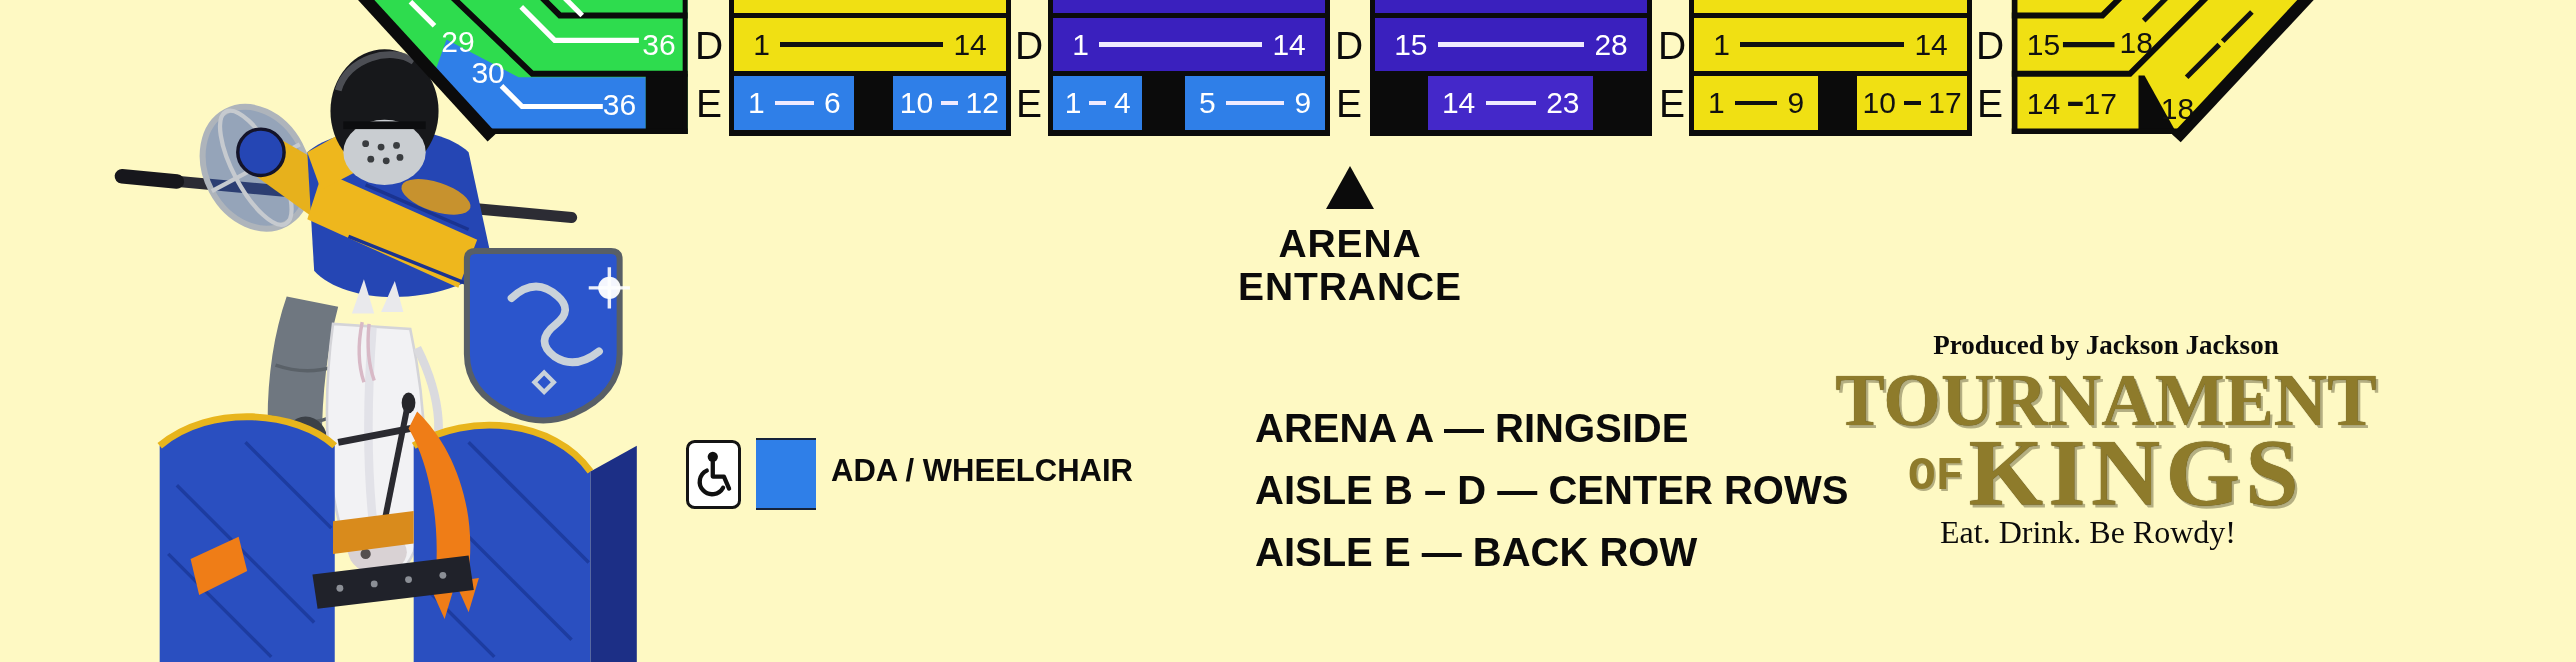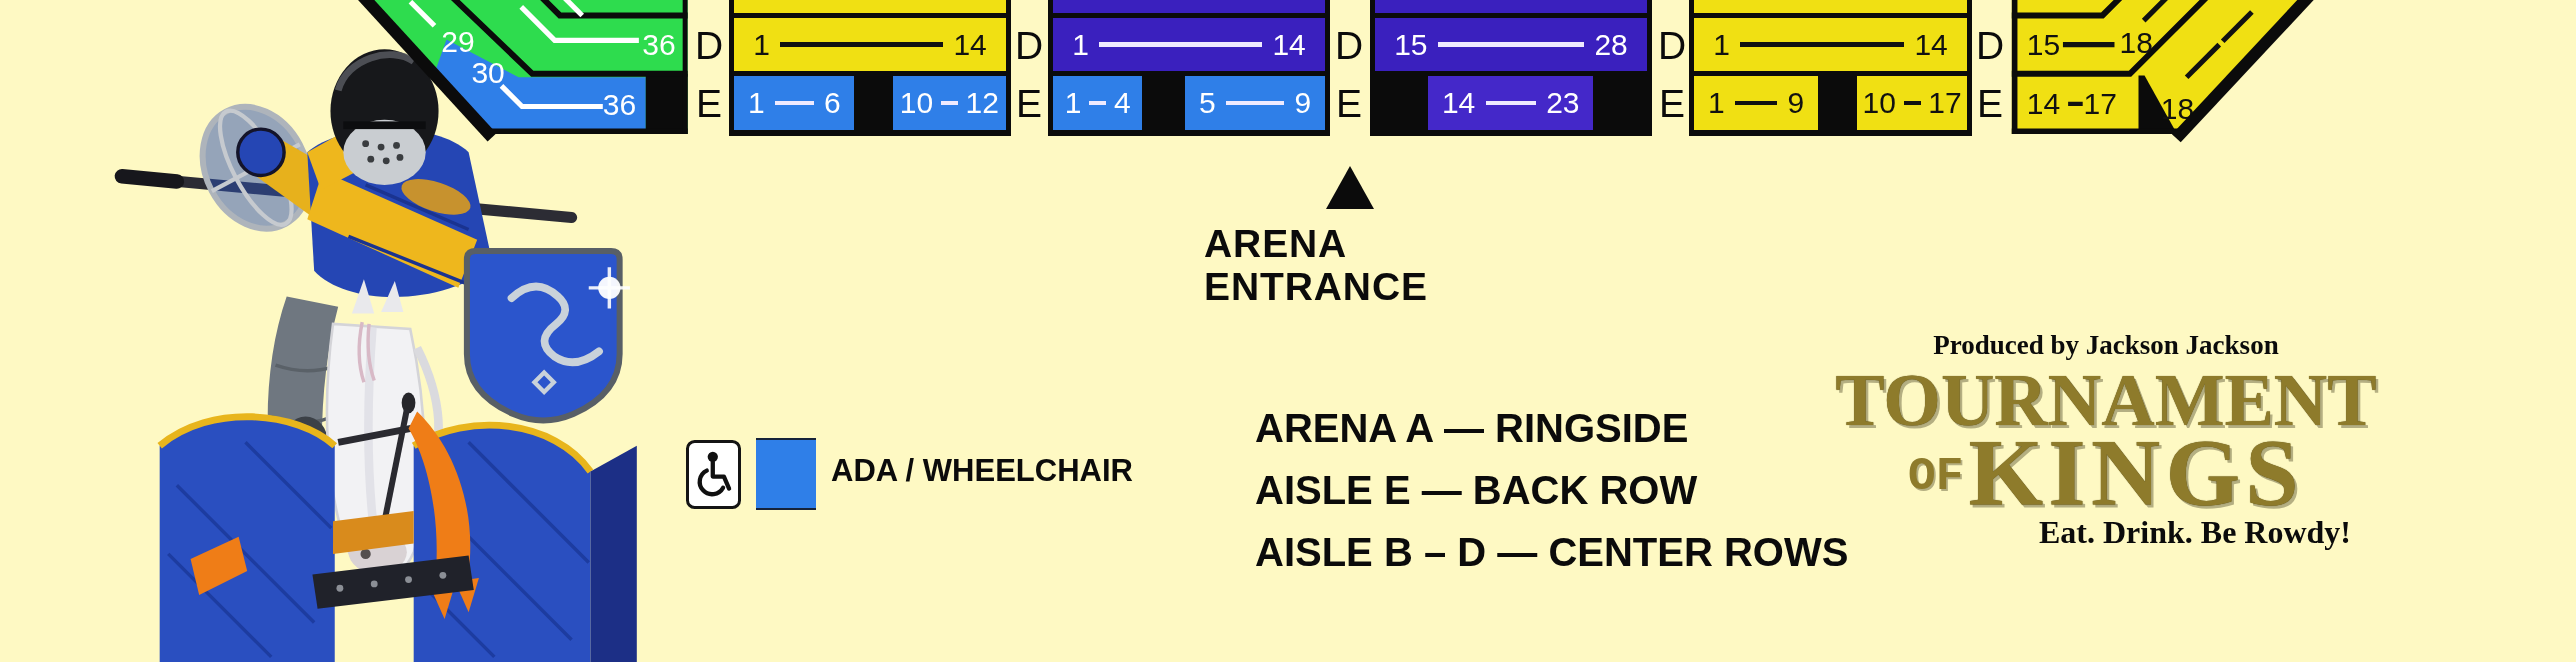--- a/index.html
+++ b/index.html
@@ -25,21 +25,21 @@
   .lnk{background:#111;} .lnw{background:#efeaff;}
 
   
   .lblcol{position:absolute;top:0;width:38px;text-align:center;color:#0b0b0b;}
   .lblD{position:absolute;top:20.6px;height:50px;line-height:50px;width:100%;font-size:39px;}
   .lblE{position:absolute;top:76px;height:55px;line-height:55px;width:100%;font-size:39px;}
 
   
   .tri{position:absolute;left:1326px;top:166px;width:0;height:0;
        border-left:24px solid transparent;border-right:24px solid transparent;border-bottom:43px solid #0b0b0b;}
-  .entrance{position:absolute;left:1204px;top:222px;width:292px;text-align:left;
+  .entrance{position:absolute;left:1204px;top:222px;width:292px;text-align:center;
             font-size:39px;font-weight:800;letter-spacing:0.9px;line-height:43px;color:#0b0b0b;}
 
   
   .wcbox{position:absolute;left:686px;top:440px;width:55px;height:69px;background:#fff;
          border:3.4px solid #141414;border-radius:8.6px;box-sizing:border-box;}
   .adakey{position:absolute;left:756px;top:438px;width:60px;height:72px;background:#2f7fe8;
           border-top:2.6px solid #16233a;border-bottom:2.6px solid #16233a;box-sizing:border-box;}
   .adalabel{position:absolute;left:831px;top:453px;font-size:31px;font-weight:800;color:#0b0b0b;}
 
   
@@ -48,21 +48,21 @@
   
   .logo{position:absolute;left:1825px;top:330px;width:562px;text-align:center;color:#0b0b0b;}
   .producedby{font-family:"Liberation Serif",serif;font-weight:700;font-size:27px;}
   .ttop{font-family:"Liberation Serif",serif;font-weight:700;font-size:74px;line-height:79px;
         color:#8e7b2b;text-shadow:2.6px 2.6px 0 rgba(44,37,9,0.35),0 0 0.9px #564a12;letter-spacing:0;}
   .tline2{display:flex;justify-content:center;align-items:flex-end;margin-top:-12px;}
   .tof{font-family:Liberation Mono, monospace;font-weight:700;font-size:46px;color:#8e7b2b;
        text-shadow:1.7px 1.7px 0 rgba(44,37,9,0.35);margin:0 5.2px 13.7px 0;}
   .tkings{font-family:"Liberation Serif",serif;font-weight:700;font-size:96px;line-height:89px;color:#8e7b2b;
           letter-spacing:5.2px;text-shadow:2.6px 2.6px 0 rgba(44,37,9,0.35),0 0 0.9px #564a12;}
-  .tagline{font-family:"Liberation Serif",serif;font-weight:700;font-size:32px;text-align:right;
+  .tagline{font-family:"Liberation Serif",serif;font-weight:400;font-size:32px;text-align:center;
            padding-right:36px;margin-top:-3.4px;}
 </style>
 </head>
 <body>
 
 <div class="stage">
 
   <svg style="left:108px;top:39px;" width="529" height="623" viewBox="0 0 616 726">
 
     <g>
@@ -325,22 +325,22 @@
       <circle cx="17" cy="8" r="6" fill="#101010"></circle>
       <path d="M17,14 L17,31 L30,31 L36,45" fill="none" stroke="#101010" stroke-width="5" stroke-linecap="round" stroke-linejoin="round"></path>
       <path d="M10,24 A 14.5,14.5 0 1 0 29,44" fill="none" stroke="#101010" stroke-width="5" stroke-linecap="round"></path>
     </svg>
   </div>
   <div class="adakey"></div>
   <div class="adalabel">ADA / WHEELCHAIR</div>
 
   <div class="aisles">
     <div>ARENA A — RINGSIDE</div>
+    <div>AISLE B – D — CENTER ROWS</div>
     <div>AISLE E — BACK ROW</div>
-    <div>AISLE B – D — CENTER ROWS</div>
   </div>
 
   <div class="logo">
     <div class="producedby">Produced by Jackson Jackson</div>
     <div class="ttop">TOURNAMENT</div>
     <div class="tline2">
       <span class="tof">OF</span>
       <span class="tkings">KINGS</span>
     </div>
     <div class="tagline">Eat. Drink. Be Rowdy!</div>

